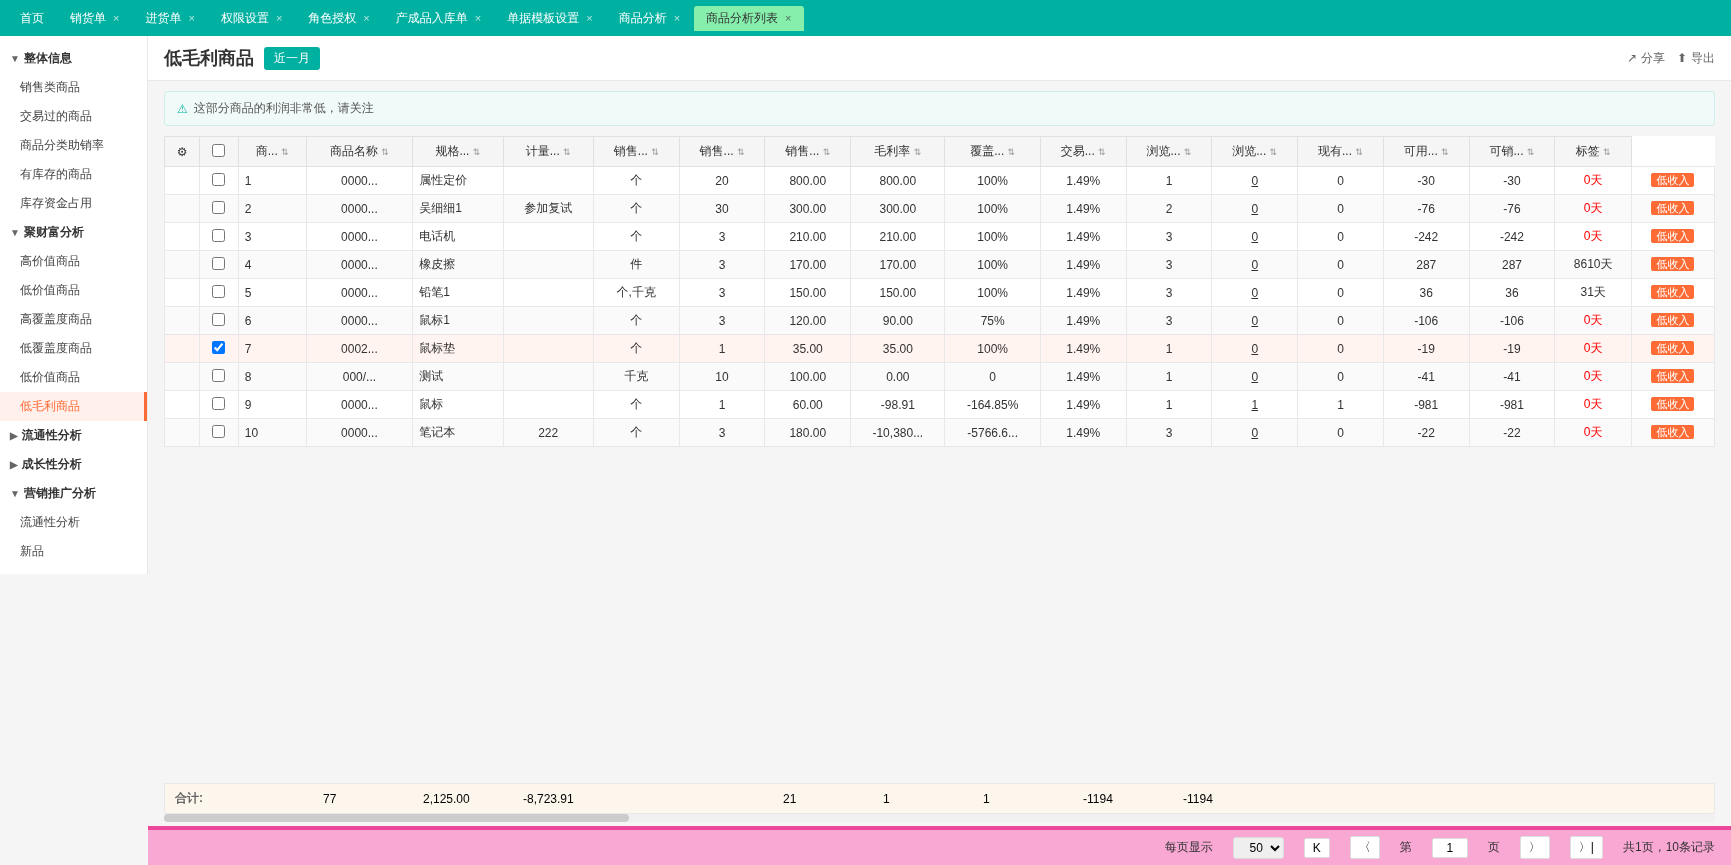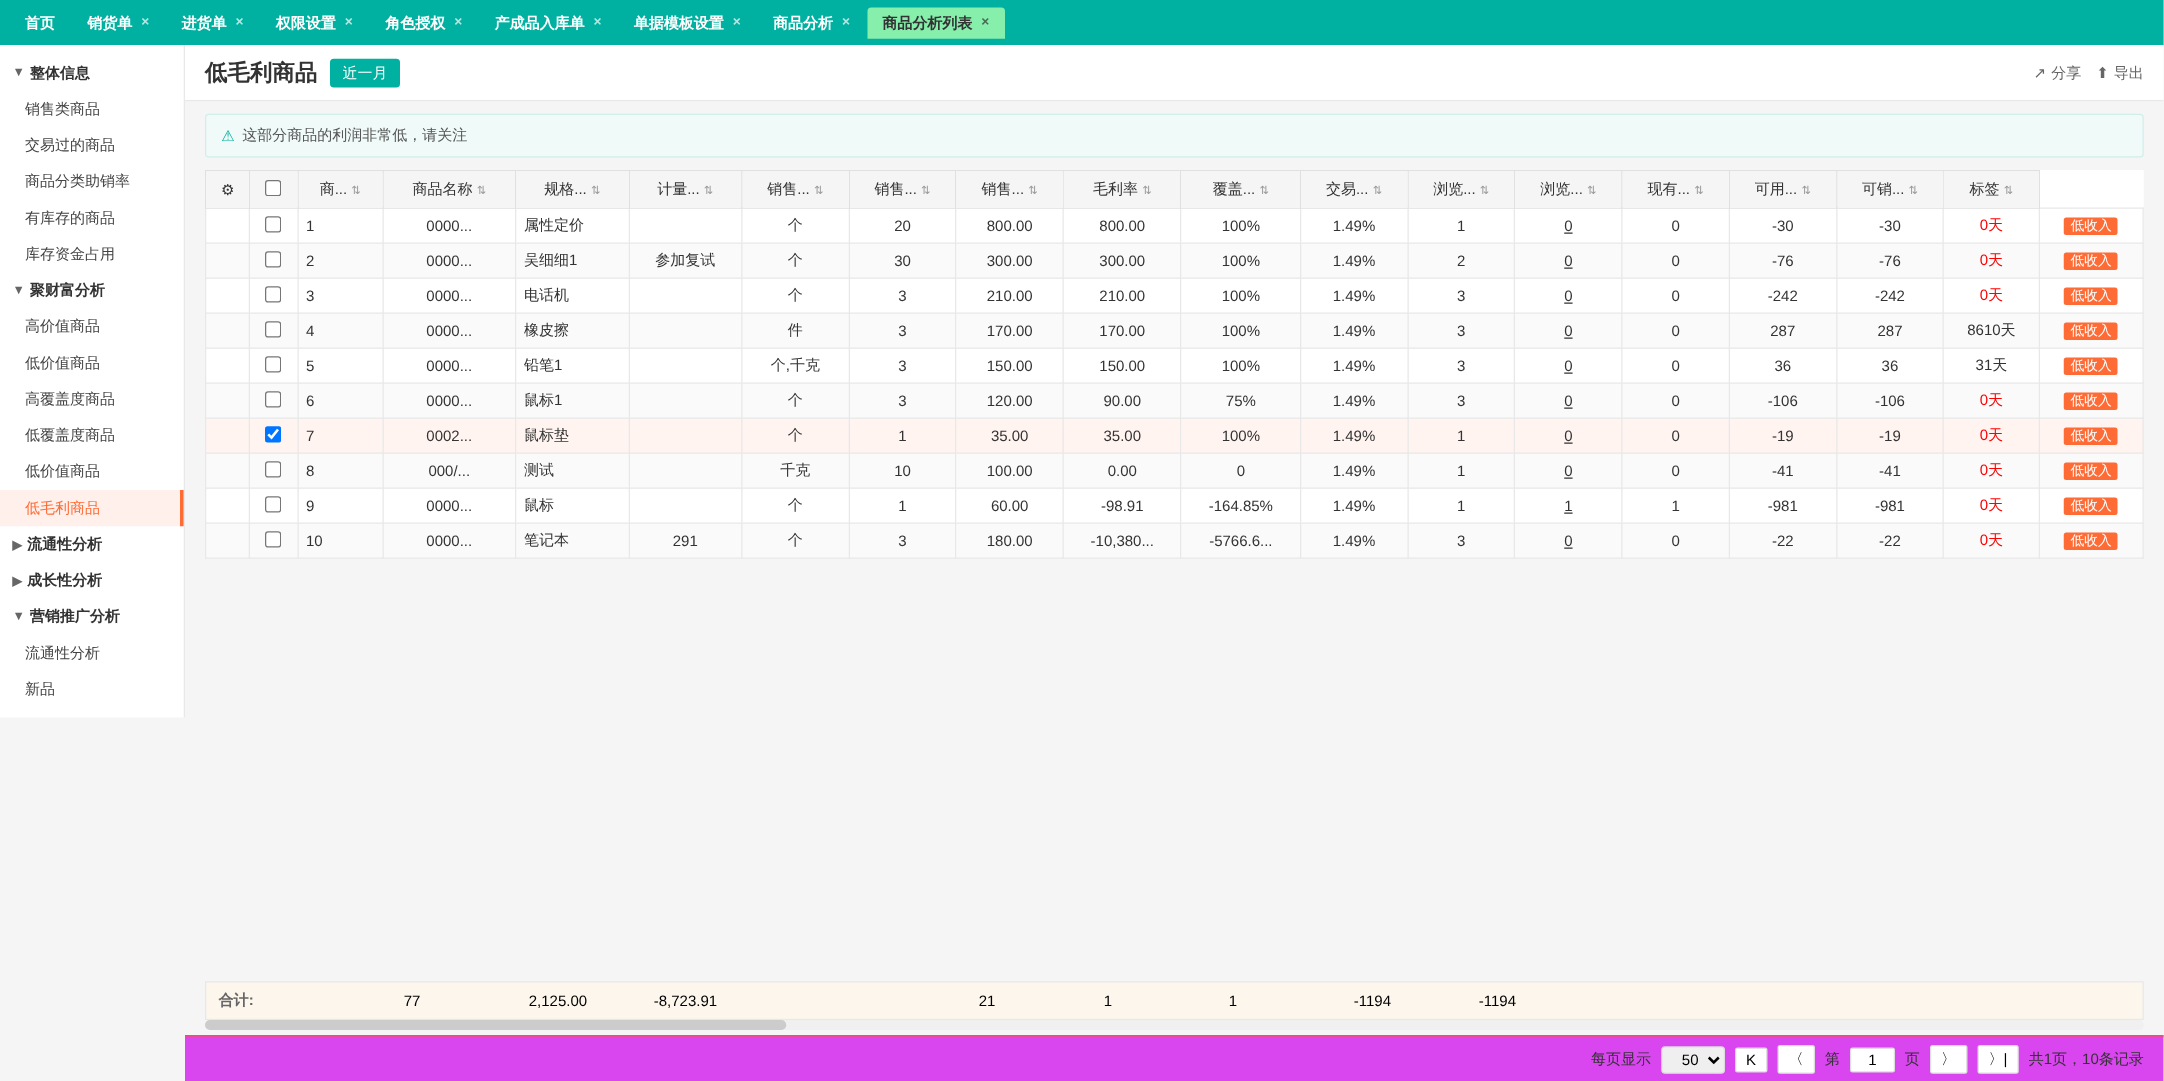--- a/index.html
+++ b/index.html
@@ -17,21 +17,20 @@
     .nav-item {
       color: #fff;
       padding: 4px 12px;
       cursor: pointer;
       white-space: nowrap;
       font-size: 13px;
       border-radius: 3px;
       display: flex;
       align-items: center;
       gap: 4px;
-      font-weight: bold;
     }
     .nav-item.active { background: #86efac; color: #333; border-radius: 3px 3px 0 0; }
     .nav-close { font-size: 11px; opacity: 0.7; cursor: pointer; margin-left: 3px; }
 
     
     .main-layout {
       display: flex;
       height: calc(100vh - 36px);
     }
 
@@ -205,23 +204,23 @@
     }
     .footer-label { color: #666; font-weight: bold; }
     .footer-cell { min-width: 80px; }
 
     
     .pagination-bar {
       display: flex;
       align-items: center;
       justify-content: flex-end;
       padding: 6px 16px;
-      background: #d946ef;
-      border-top: 2px solid #ec4899;
-      gap: 8px;
+      background: #f9a8d4;
+      border-top: 4px solid #ec4899;
+      gap: 20px;
       font-size: 12px;
       color: #333;
     }
     .page-size-select {
       border: 1px solid #ddd;
       padding: 2px 4px;
       border-radius: 3px;
       font-size: 12px;
       text-align: right;
     }
@@ -578,21 +577,21 @@
     <td>-981</td>
     <td style="color:#f00">0天</td>
     <td><span class="tag-badge" style="background:#ff6b35">低收入</span></td>
   </tr>
             <tr>
     <td></td>
     <td><input type="checkbox" style=""></td>
     <td class="left-align">10</td>
     <td>0000...</td>
     <td class="left-align">笔记本</td>
-    <td>291</td>
+    <td>222</td>
     <td>个</td>
     <td>3</td>
     <td>180.00</td>
     <td>-10,380...</td>
     <td>-5766.6...</td>
     <td>1.49%</td>
     <td>3</td>
     <td><span class="underline-link">0</span></td>
     <td>0</td>
     <td>-22</td>

